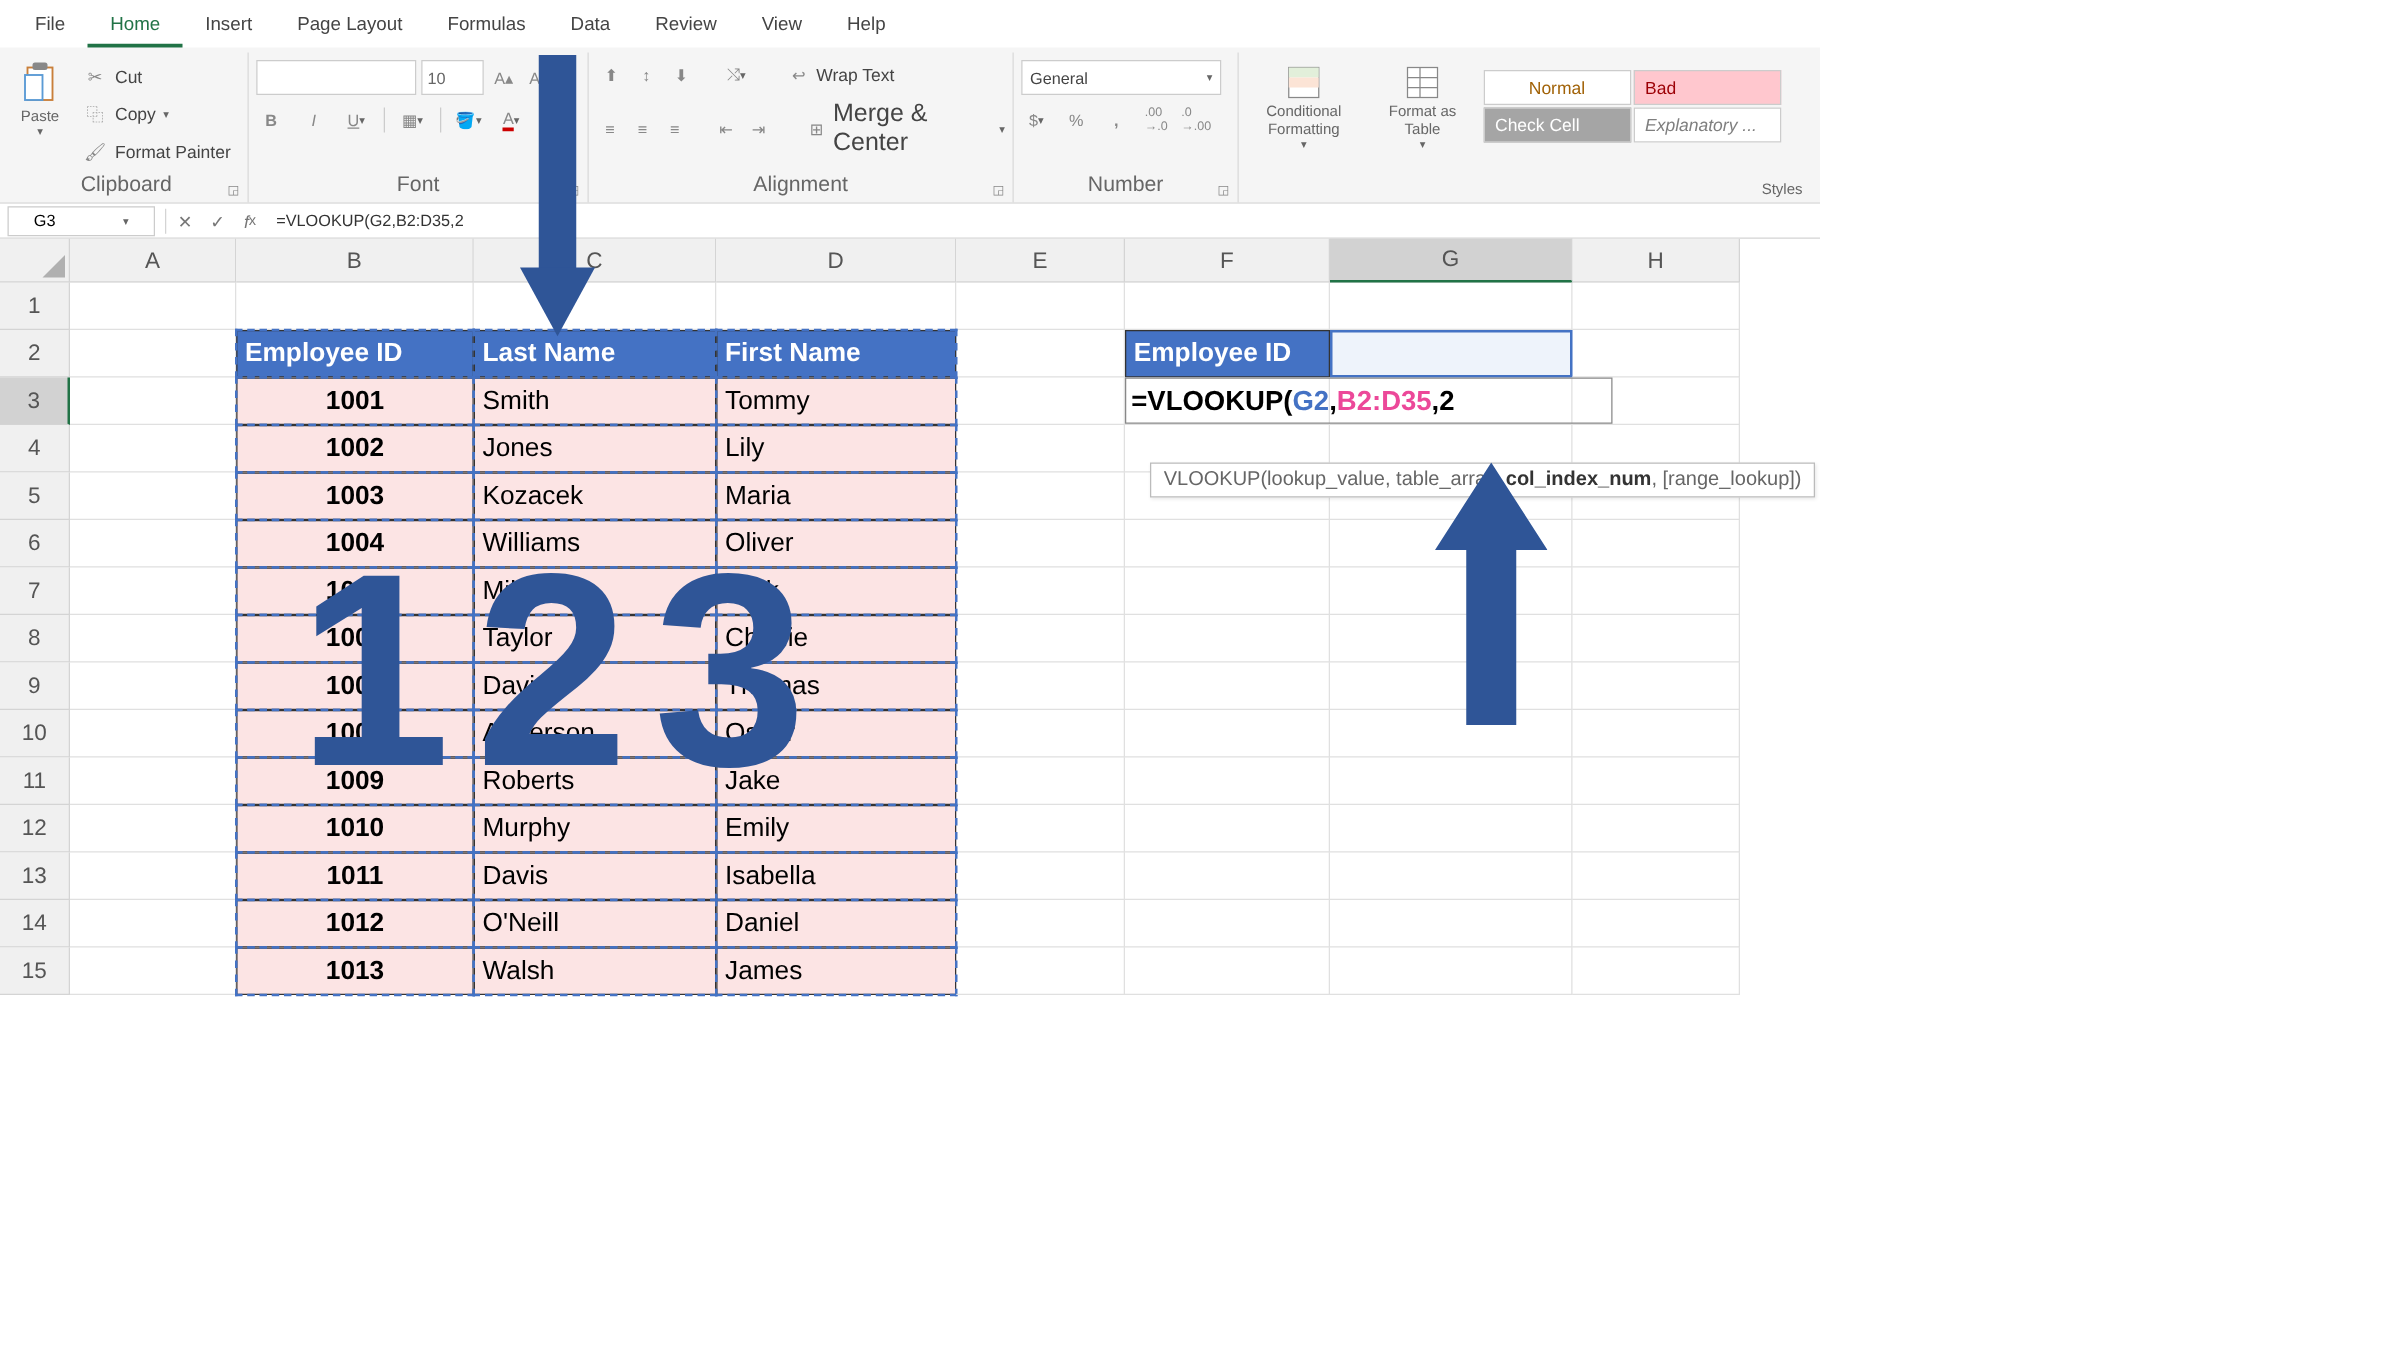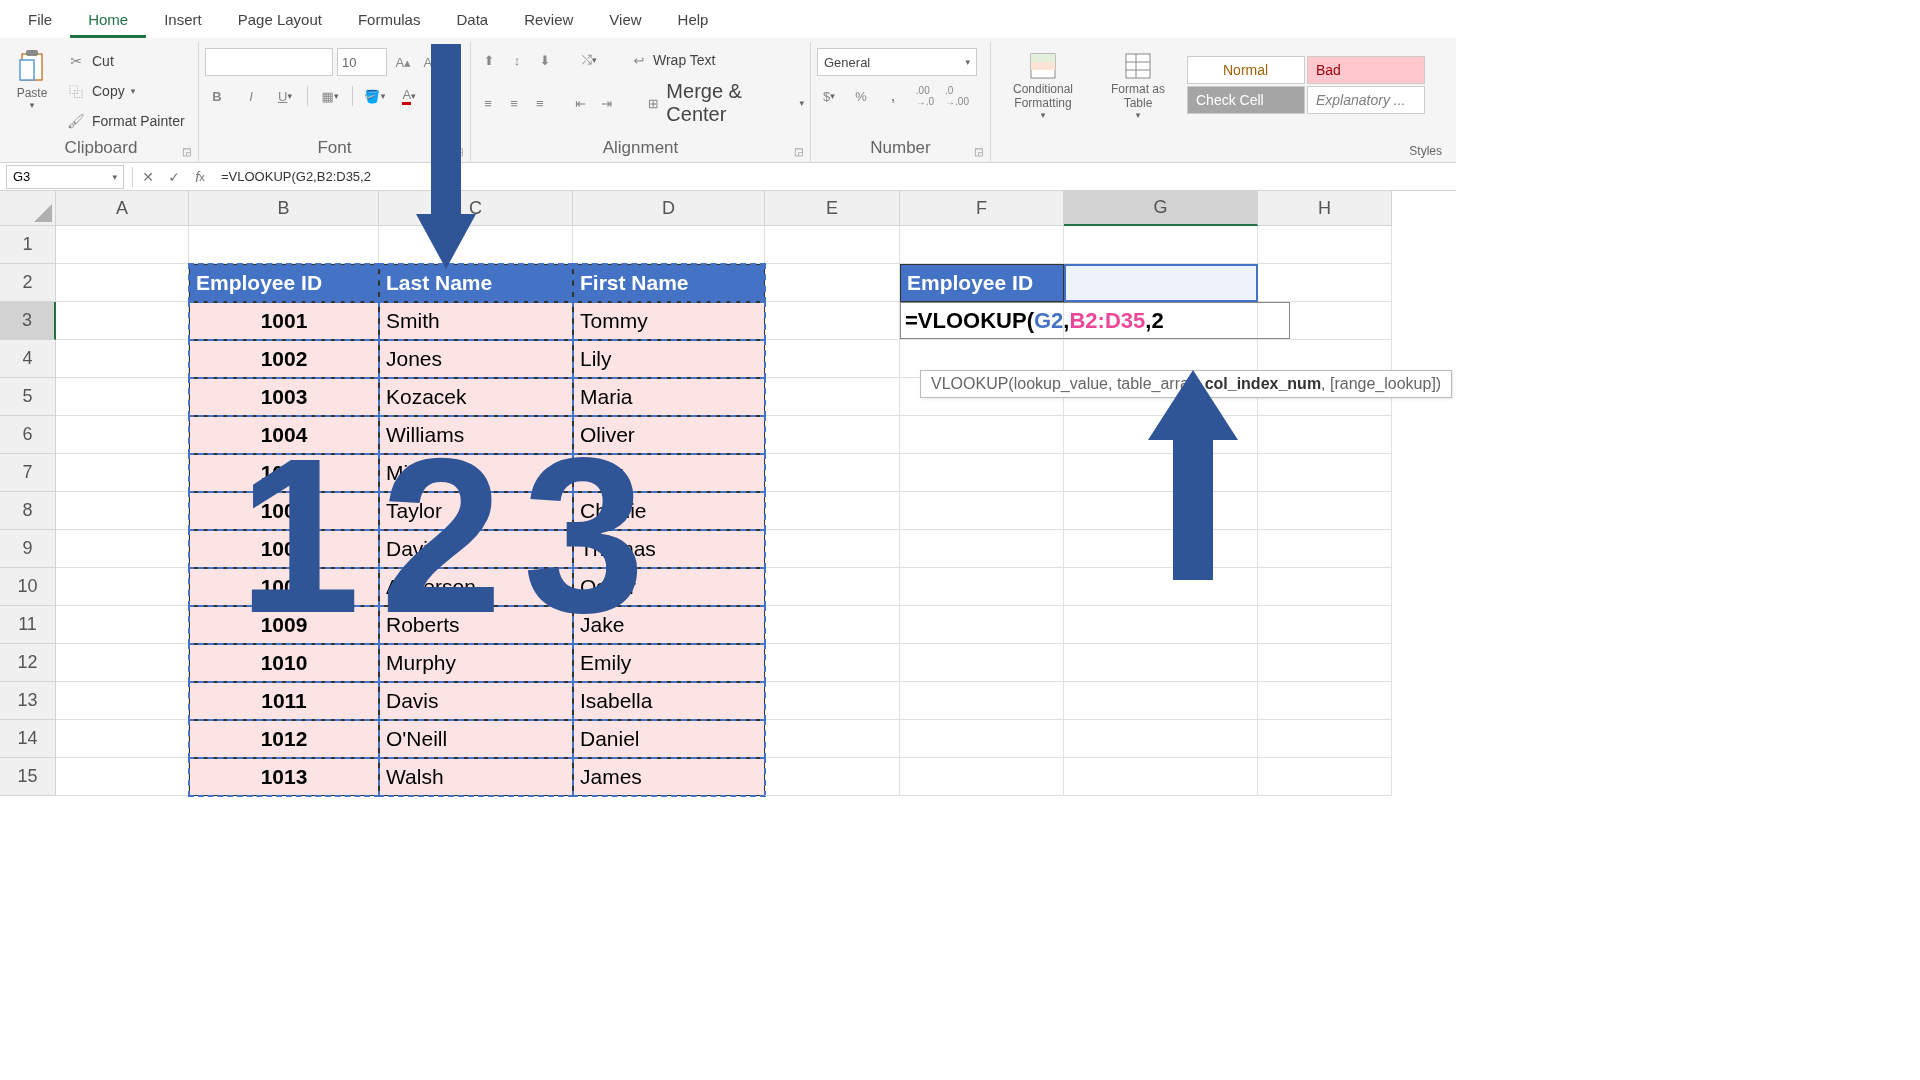--- a/index.html
+++ b/index.html
@@ -31,21 +31,21 @@
     .style-cell { width: 118px; height: 28px; border: 1px solid #ccc; display: flex; align-items: center; padding: 0 8px; font-size: 14px; }
     .style-normal { background: #fff; color: #a16207; padding-left: 35px; }
     .style-bad { background: #ffc7ce; color: #9c0006; }
     .style-check { background: #a5a5a5; color: #fff; }
     .style-explan { background: #fff; color: #7f7f7f; font-style: italic; }
     
     .styles-label { position: absolute; right: 10px; bottom: 4px; font-size: 12px; color: #666; }
     
     
     .formula-bar { display: flex; align-items: center; height: 28px; border-bottom: 1px solid #d4d4d4; background: #fff; }
-    .name-box { width: 118px; height: 24px; border: 1px solid #ccc; margin: 0 6px; padding: 0 6px; display: flex; align-items: center; justify-content: space-between; font-size: 13px; }
+    .name-box { width: 118px; height: 24px; border: 1px solid #ccc; margin: 0 6px; padding: 0 20px; display: flex; align-items: center; justify-content: space-between; font-size: 13px; }
     .fb-btn { width: 26px; height: 26px; display: flex; align-items: center; justify-content: center; color: #777; font-size: 14px; }
     .fb-sep { width: 1px; height: 20px; background: #d4d4d4; margin: 0 2px; }
     .formula-input { flex: 1; padding: 0 8px; font-size: 13px; color: #333; }
     
     
     .grid { display: grid; grid-template-columns: 56px 133px 190px 194px 192px 135px 164px 194px 134px; }
     .col-head { height: 35px; background: #f0f0f0; border-right: 1px solid #d4d4d4; border-bottom: 1px solid #d4d4d4; display: flex; align-items: center; justify-content: center; font-size: 18px; color: #555; }
     .col-head.sel { background: #d2d2d2; border-bottom: 2px solid #217346; }
     .corner { background: #f0f0f0; border-right: 1px solid #d4d4d4; border-bottom: 1px solid #d4d4d4; position: relative; }
     .corner::after { content: ''; position: absolute; right: 3px; bottom: 3px; border-left: 18px solid transparent; border-bottom: 18px solid #b0b0b0; }

